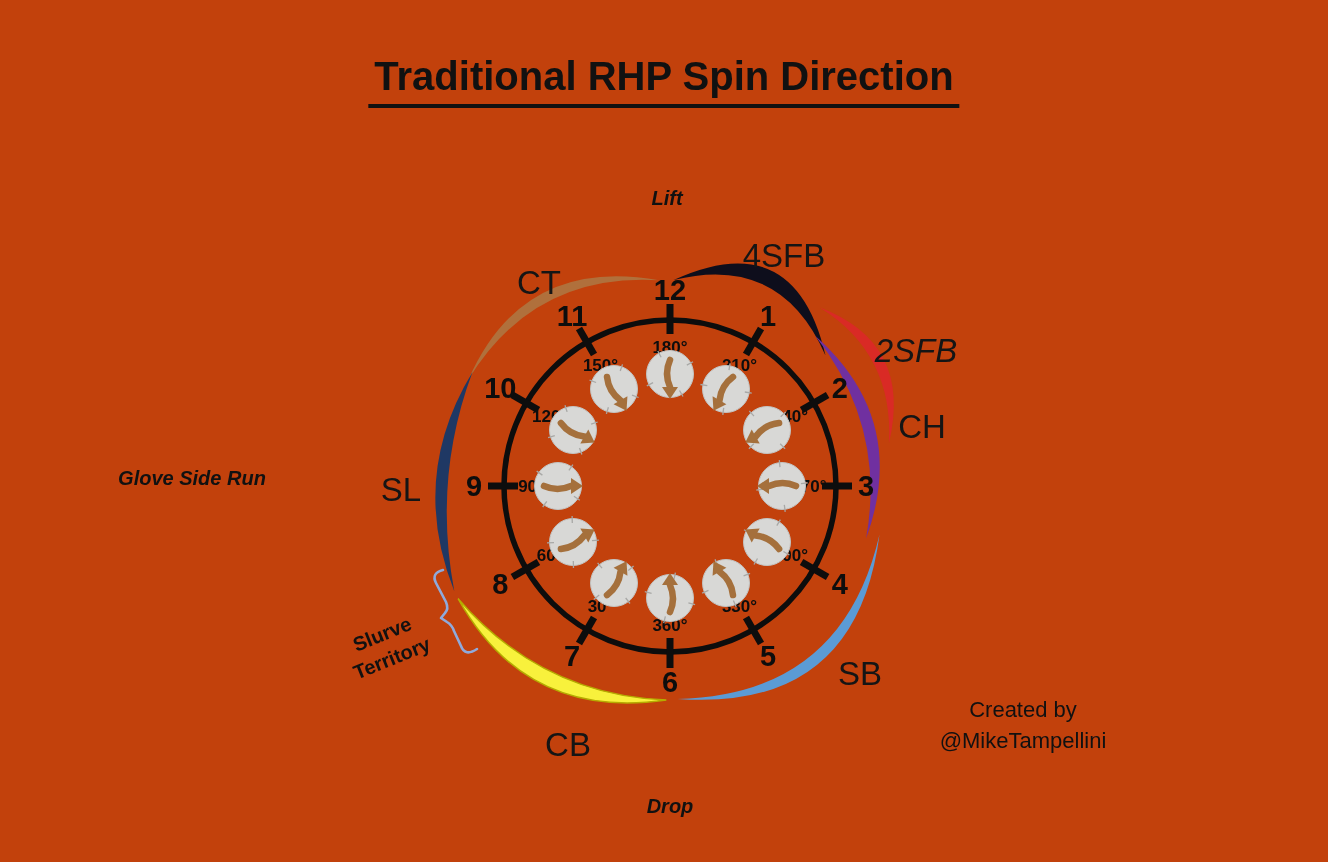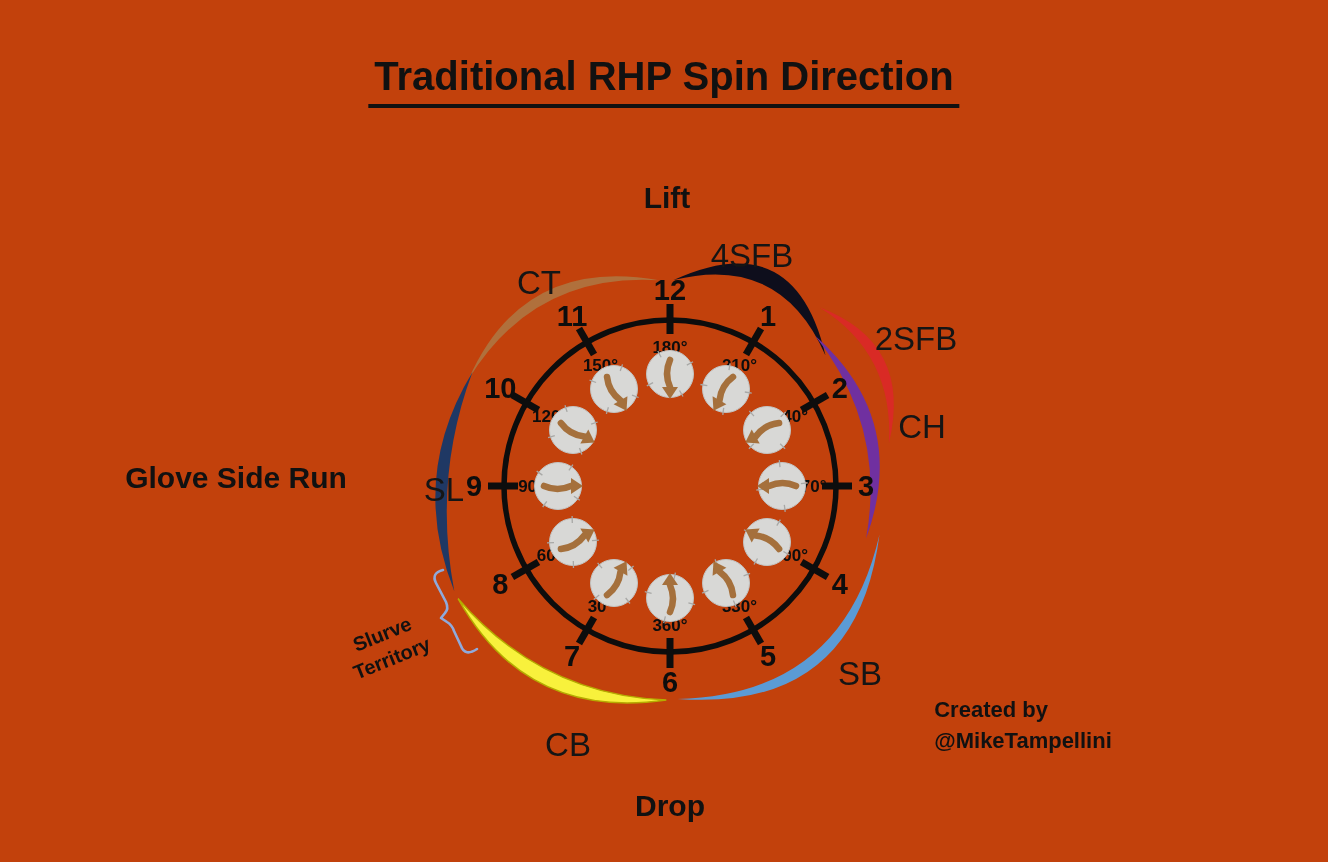--- a/index.html
+++ b/index.html
@@ -7,45 +7,45 @@
     position:relative;width:1328px;height:862px;overflow:hidden;background:#c2410c;
     font-family:"Liberation Sans","DejaVu Sans",sans-serif;color:#111;
   }
   .page-title{
     position:absolute;left:664px;top:54px;transform:translateX(-50%);
     font-size:40px;font-weight:bold;white-space:nowrap;
     border-bottom:4px solid #111;padding:0 6px 5px 6px;letter-spacing:0px;
   }
   .dir-label{
     position:absolute;transform:translate(-50%,-50%);
-    font-size:30px;font-weight:bold;white-space:nowrap;
+    font-size:20px;font-weight:bold;font-style:italic;white-space:nowrap;
   }
   .dir-top{left:667px;top:198px;}
   .dir-bottom{left:670px;top:782px;margin-top:24px;}
-  .dir-left{left:192px;top:478px;margin-left:44px;}
+  .dir-left{left:192px;top:478px;}
   .dir-right{left:1098px;top:489px;}
   .pitch-label{
     position:absolute;transform:translate(-50%,-50%);
     font-size:33px;font-weight:400;white-space:nowrap;color:#151515;
   }
   .lbl-ct{left:539px;top:283px;}
-  .lbl-4sfb{left:752px;top:256px;}
-  .lbl-2sfb{left:916px;top:339px;}
+  .lbl-4sfb{left:784px;top:256px;}
+  .lbl-2sfb{left:916px;top:351px;font-style:italic;}
   .lbl-ch{left:922px;top:427px;}
   .lbl-sb{left:836px;top:674px;margin-left:24px;}
   .lbl-cb{left:536px;top:745px;margin-left:32px;}
-  .lbl-sl{left:401px;top:490px;margin-left:43px;}
+  .lbl-sl{left:401px;top:490px;}
   .slurve{
     position:absolute;left:387px;top:646px;
     transform:translate(-50%,-50%) rotate(-22deg);
     font-size:20px;font-weight:bold;text-align:center;line-height:1.3;white-space:nowrap;
   }
   .credit{
     position:absolute;left:1023px;top:726px;transform:translate(-50%,-50%);
-    font-size:22px;line-height:1.4;white-space:nowrap;font-weight:bold;
+    font-size:22px;text-align:center;line-height:1.4;white-space:nowrap;
   }
   svg.clock{position:absolute;left:0;top:0;}
 </style>
 </head>
 <body>
 
 <div class="stage">
 
   <div class="page-title">Traditional RHP Spin Direction</div>
 

